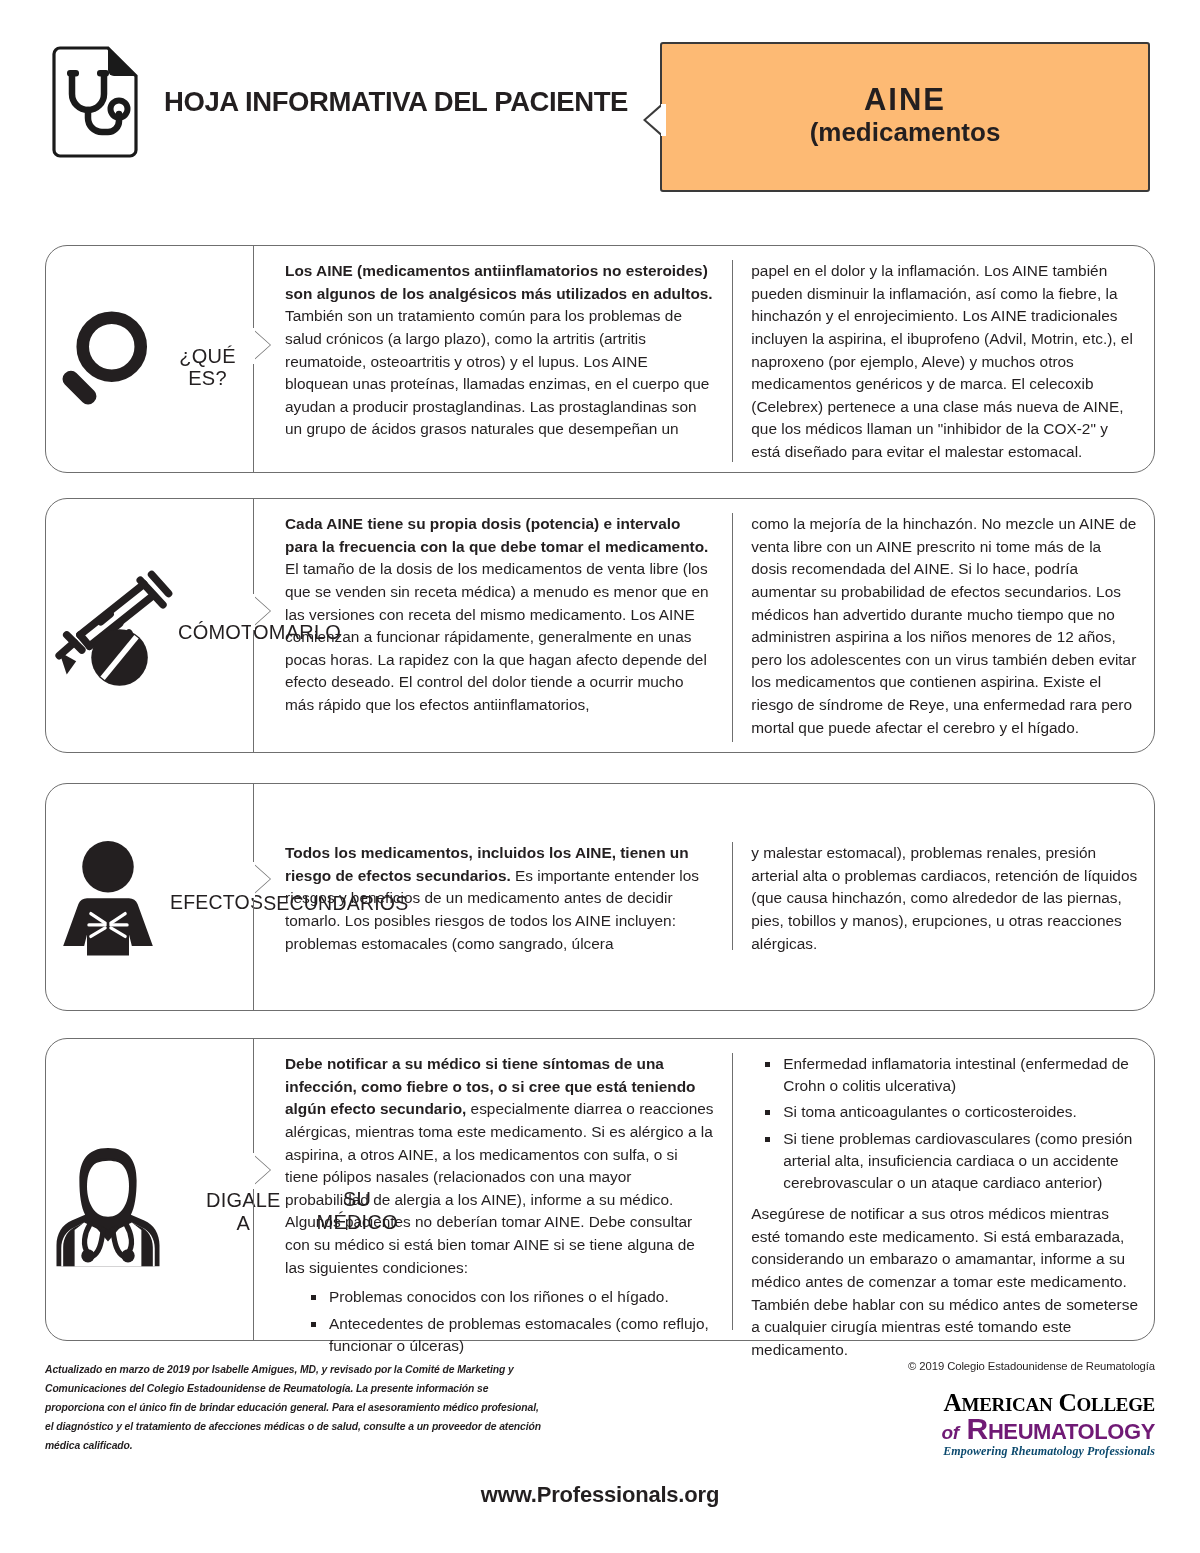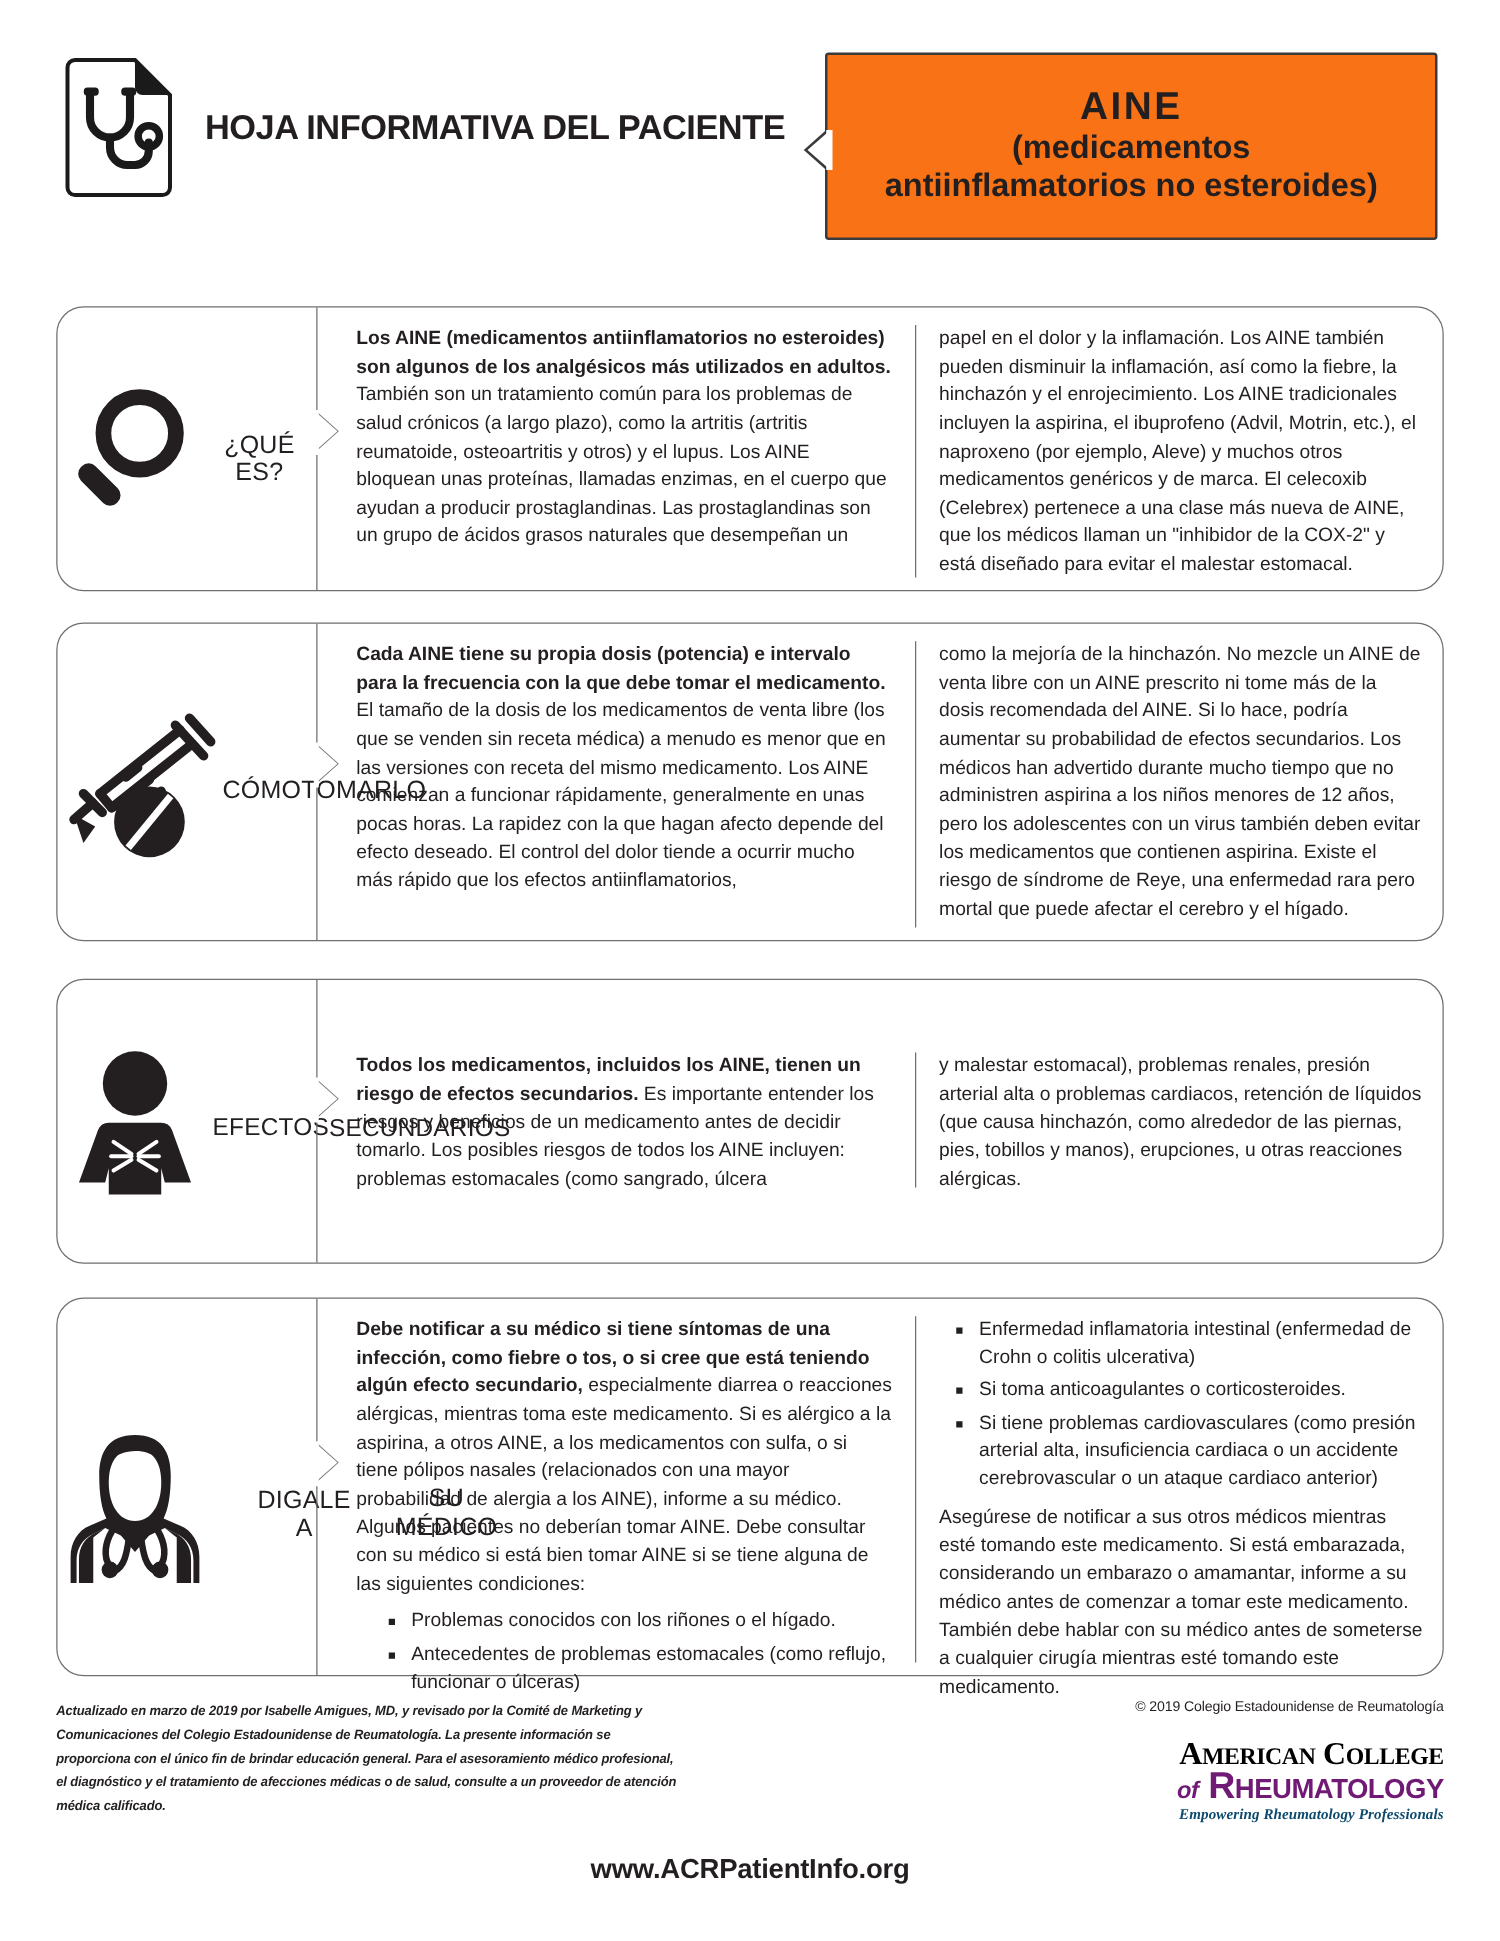--- a/index.html
+++ b/index.html
@@ -56,21 +56,21 @@
   .callout-box {
     position: relative;
     border: 2px solid #3a3a3a;
     border-radius: 3px;
     height: 150px;
     display: flex;
     flex-direction: column;
     align-items: center;
     justify-content: center;
     padding: 6px 14px 10px 14px;
-    background: #f97316;
+    background: #fdba74;
   }
   .callout-box::before {
     
     content: "";
     position: absolute;
     left: -16px;
     top: 62px;
     width: 0; height: 0;
     border-top: 14px solid transparent;
     border-bottom: 14px solid transparent;
@@ -317,21 +317,20 @@
           <circle cx="71" cy="63" r="8.5" fill="none" stroke="#1a1a1a" stroke-width="6"></circle>
         </svg>
       </span>
       <span class="header-title">HOJA INFORMATIVA DEL PACIENTE</span>
     </div>
     <div class="header-right">
       <div class="callout-box">
         <div class="callout-mask"></div>
         <div class="callout-title">AINE</div>
         <div class="callout-sub">(medicamentos</div>
-        <div class="callout-sub">antiinflamatorios no esteroides)</div>
       </div>
     </div>
   </div>
 
   <div class="section sec1">
     <div class="icon-col">
       <div class="icon-art" style="height:128px;">
         <svg viewBox="0 0 120 128" width="116" height="124">
           <circle cx="68" cy="44" r="30" fill="none" stroke="#231f20" stroke-width="13"></circle>
           <rect x="14" y="78" width="42" height="17" rx="8" transform="rotate(45 35 86)" fill="#231f20"></rect>
@@ -488,15 +487,15 @@
     <div class="footer-right">
       <div class="copyright">© 2019 Colegio Estadounidense de Reumatología</div>
       <div class="acr-logo">
         <div class="acr-l1">A<span class="sm">MERICAN</span> C<span class="sm">OLLEGE</span></div>
         <div class="acr-l2"><span class="of">of</span> R<span class="sm">HEUMATOLOGY</span></div>
         <div class="acr-tag">Empowering Rheumatology Professionals</div>
       </div>
     </div>
   </div>
 
-  <div class="site-url">www.ACRPatientInfo.org</div>
+  <div class="site-url">www.Professionals.org</div>
 
 </div>
 
 </body></html>

